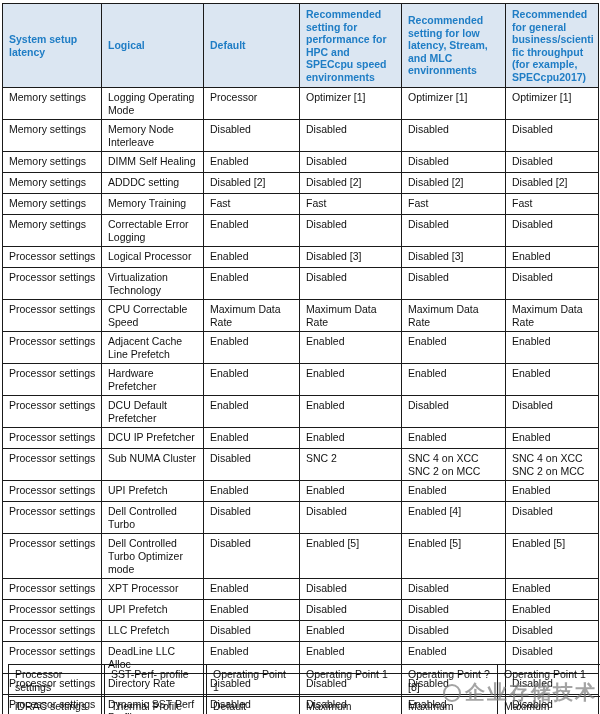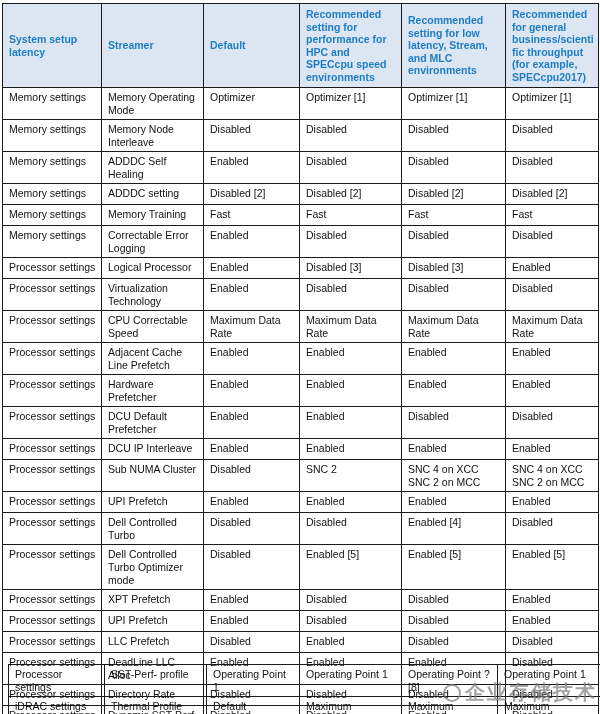--- a/index.html
+++ b/index.html
@@ -67,47 +67,47 @@
       <col style="width:99px">
         <col style="width:102px">
         <col style="width:96px">
       <col style="width:102px">
         <col style="width:104px">
         <col style="width:93px">
     </colgroup>
     <thead>
       <tr>
         <th>System setup latency</th>
-        <th>Streamer</th>
+        <th>Logical</th>
         <th>Default</th>
         <th>Recommended setting for performance for HPC and SPECcpu speed environments</th>
         <th>Recommended setting for low latency, Stream, and MLC environments</th>
         <th>Recommended for general business/scientific throughput (for example, SPECcpu2017)</th>
       </tr>
     </thead>
     <tbody>
         <tr>
           <td>Memory settings</td>
-          <td>Memory Operating Mode</td>
-          <td>Optimizer</td>
+          <td>Logging Operating Mode</td>
+          <td>Processor</td>
           <td>Optimizer [1]</td>
           <td>Optimizer [1]</td>
           <td>Optimizer [1]</td>
         </tr>
         <tr>
           <td>Memory settings</td>
           <td>Memory Node Interleave</td>
           <td>Disabled</td>
           <td>Disabled</td>
           <td>Disabled</td>
           <td>Disabled</td>
         </tr>
         <tr>
           <td>Memory settings</td>
-          <td>ADDDC Self Healing</td>
+          <td>DIMM Self Healing</td>
           <td>Enabled</td>
           <td>Disabled</td>
           <td>Disabled</td>
           <td>Disabled</td>
         </tr>
         <tr>
           <td>Memory settings</td>
           <td>ADDDC setting</td>
           <td>Disabled [2]</td>
           <td>Disabled [2]</td>
@@ -173,21 +173,21 @@
         <tr>
           <td>Processor settings</td>
           <td>DCU Default Prefetcher</td>
           <td>Enabled</td>
           <td>Enabled</td>
           <td>Disabled</td>
           <td>Disabled</td>
         </tr>
         <tr>
           <td>Processor settings</td>
-          <td>DCU IP Interleave</td>
+          <td>DCU IP Prefetcher</td>
           <td>Enabled</td>
           <td>Enabled</td>
           <td>Enabled</td>
           <td>Enabled</td>
         </tr>
         <tr>
           <td>Processor settings</td>
           <td>Sub NUMA Cluster</td>
           <td>Disabled</td>
           <td>SNC 2</td>
@@ -213,21 +213,21 @@
         <tr>
           <td>Processor settings</td>
           <td>Dell Controlled Turbo Optimizer mode</td>
           <td>Disabled</td>
           <td>Enabled [5]</td>
           <td>Enabled [5]</td>
           <td>Enabled [5]</td>
         </tr>
         <tr>
           <td>Processor settings</td>
-          <td>XPT Prefetch</td>
+          <td>XPT Processor</td>
           <td>Enabled</td>
           <td>Disabled</td>
           <td>Disabled</td>
           <td>Enabled</td>
         </tr>
         <tr>
           <td>Processor settings</td>
           <td>UPI Prefetch</td>
           <td>Enabled</td>
           <td>Disabled</td>

